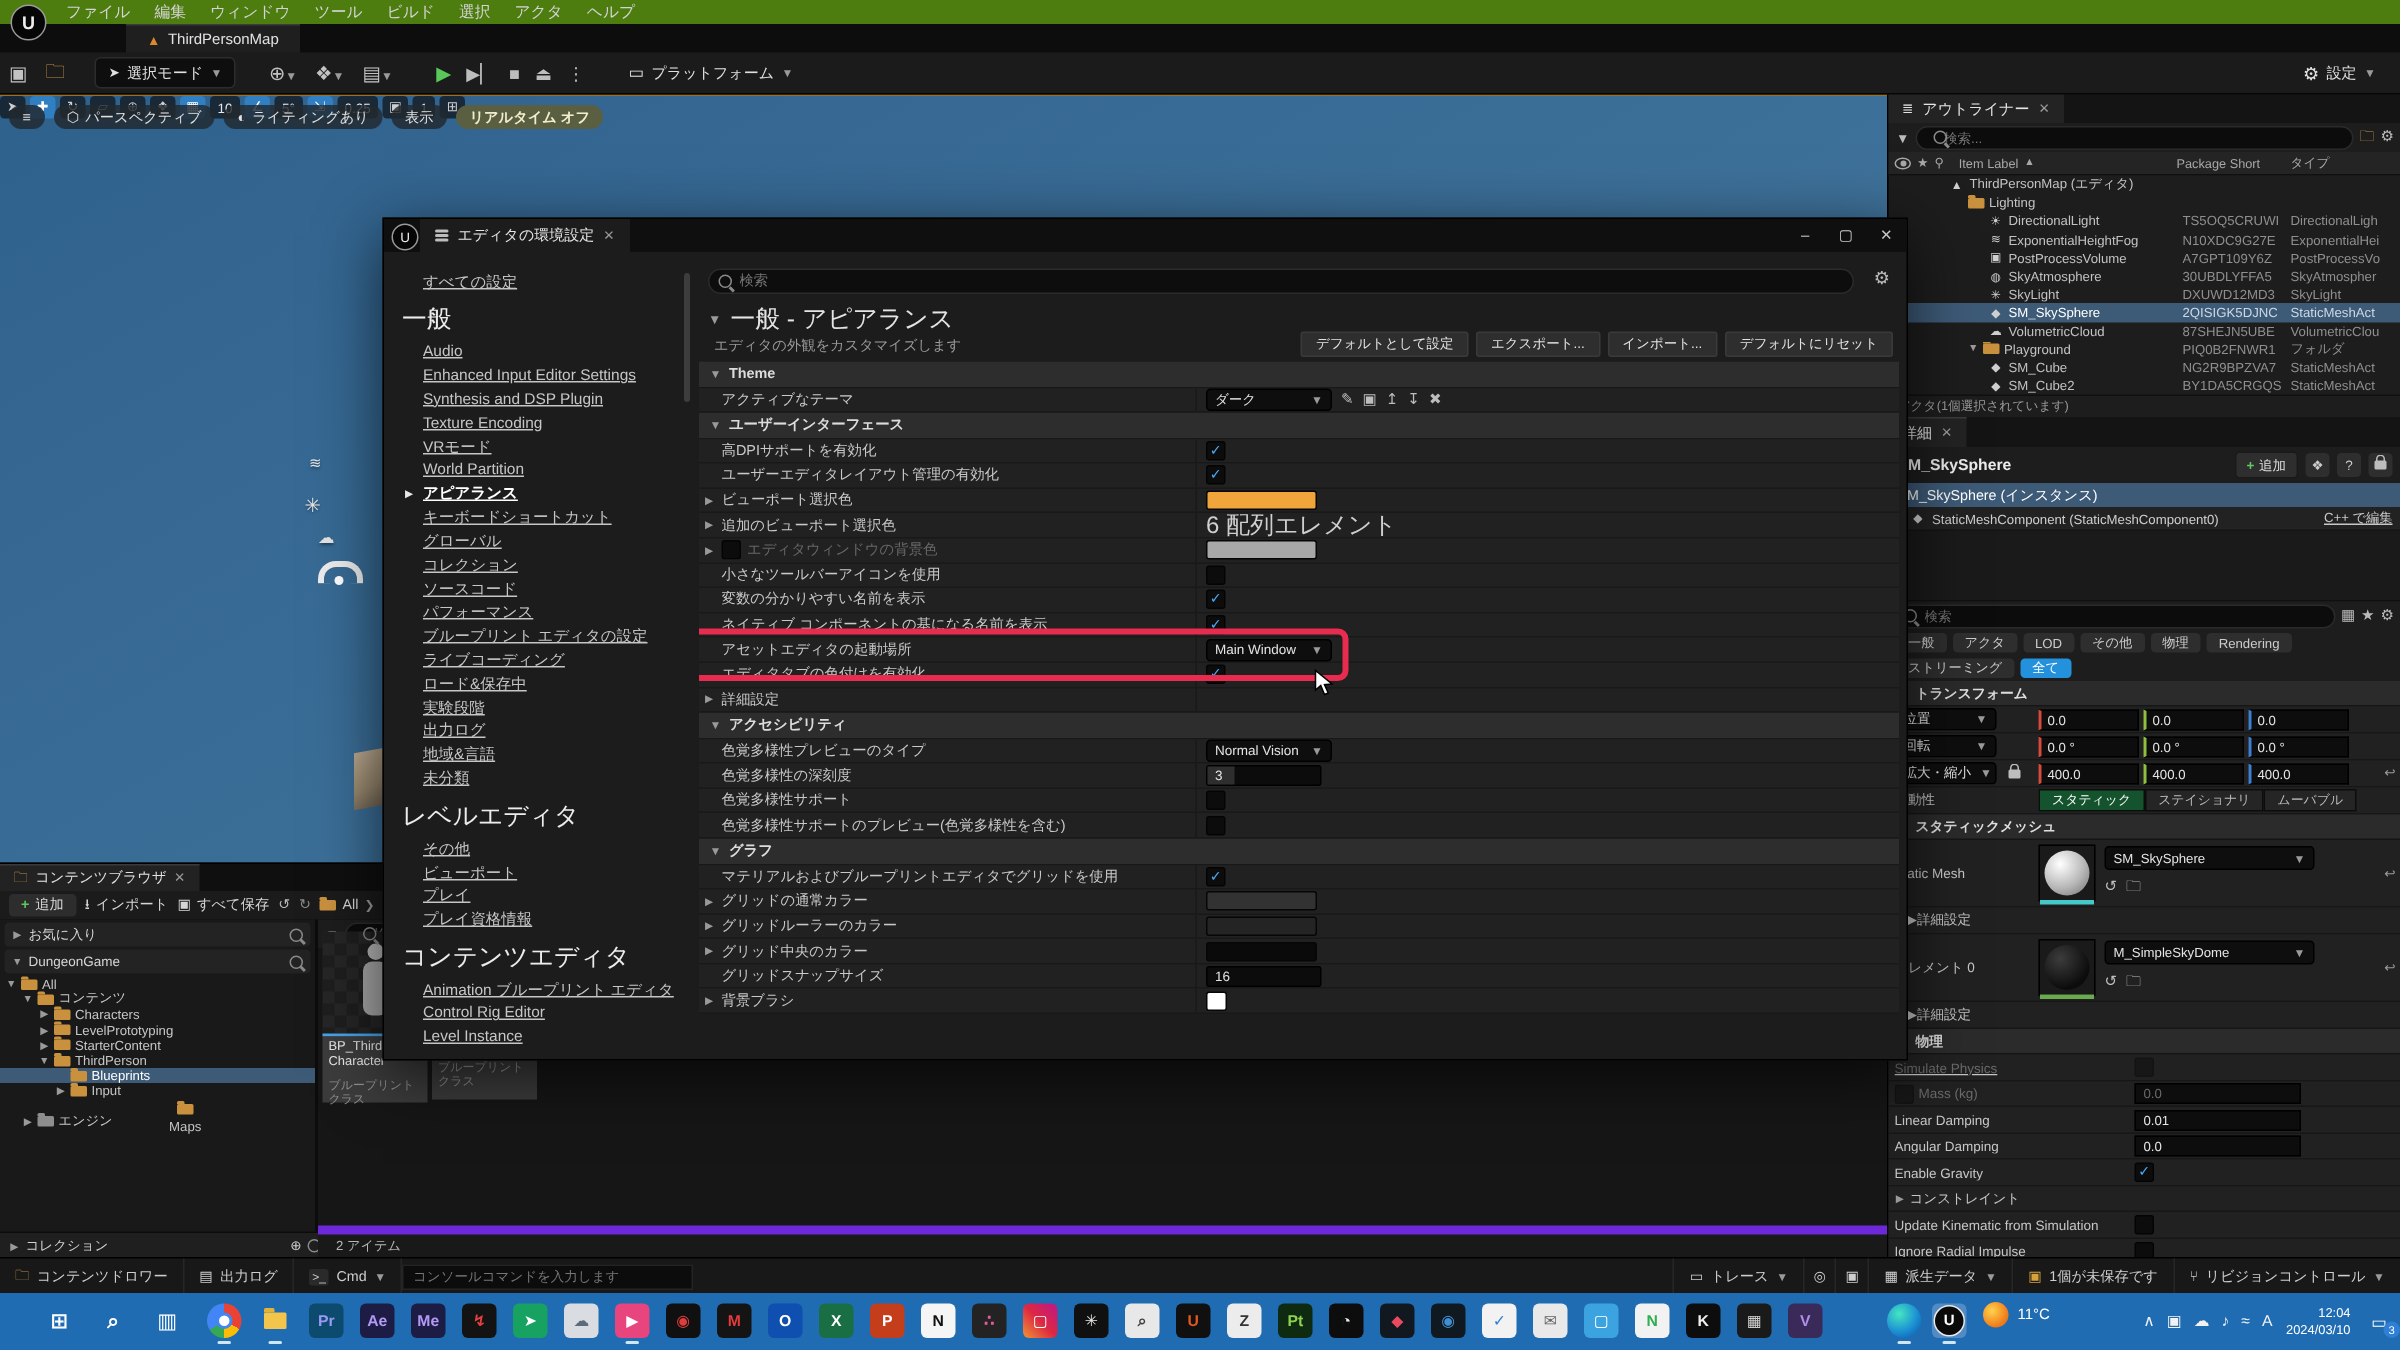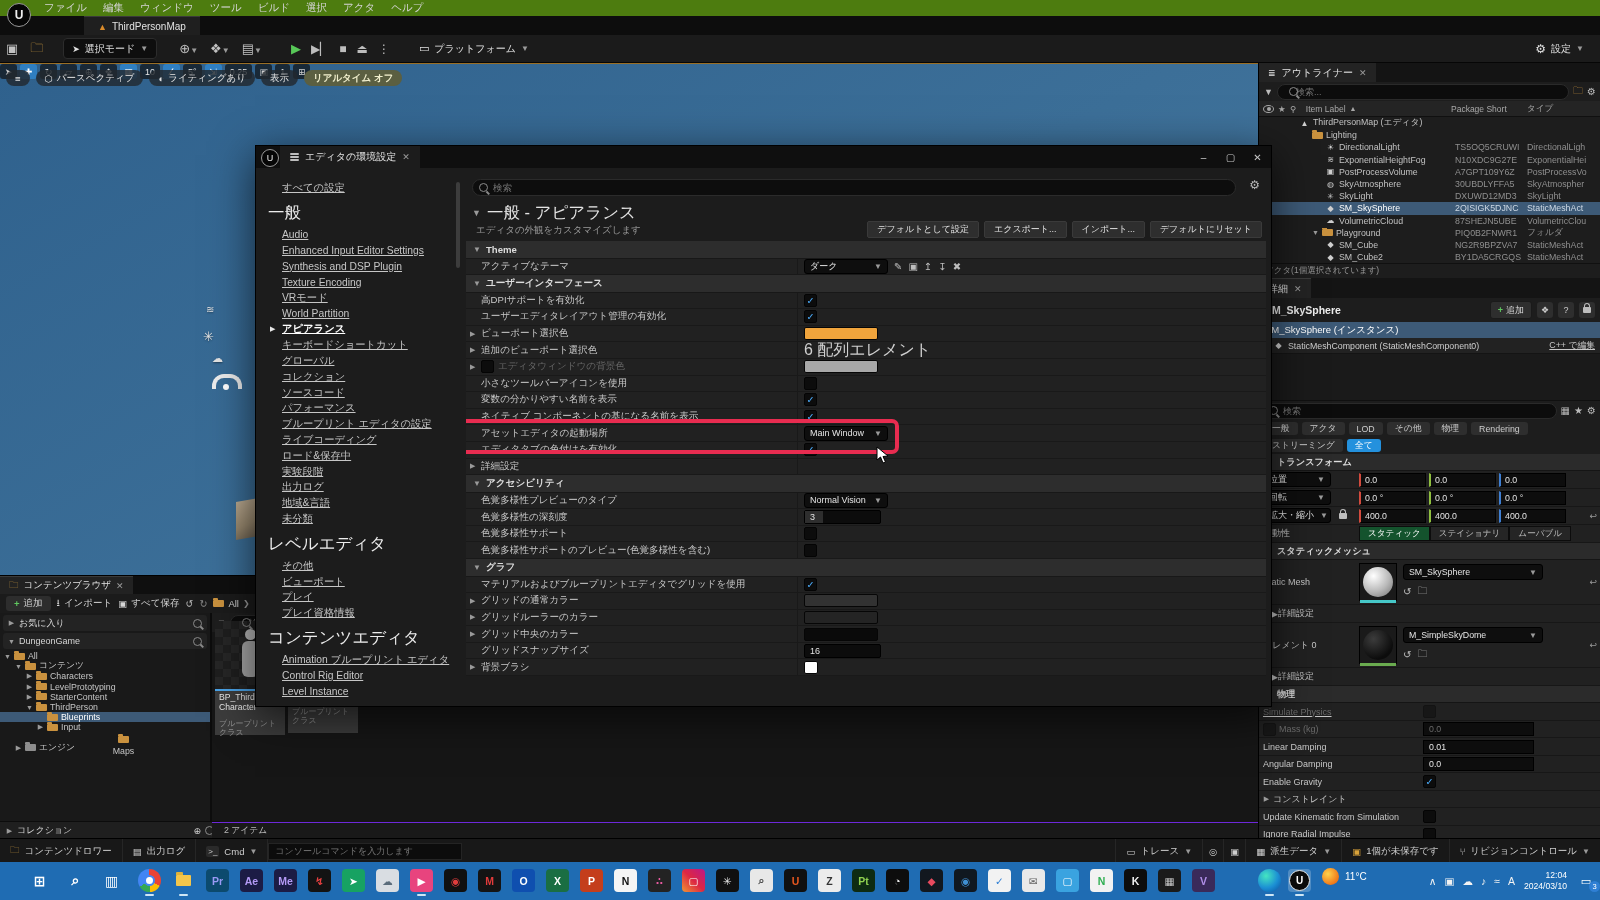--- a/index.html
+++ b/index.html
@@ -100,21 +100,21 @@
   #cbtools{height:19px;display:flex;align-items:center;gap:6px;padding:0 6px;background:#1b1b1b;border-bottom:1px solid #0b0b0b;font-size:9.5px;color:#d6d6d6}
   .cbtool{display:flex;align-items:center;gap:4px}
   #cbleft{position:absolute;left:0;top:37px;width:210px;bottom:0;background:#191919;border-right:2px solid #0c0c0c}
   .boxrow{height:16px;background:#232323;border-radius:3px;margin:2px 3px;display:flex;align-items:center;gap:4px;padding:0 5px;font-size:9px;color:#d6d6d6}
   .t-row{display:flex;align-items:center;height:10.2px;font-size:8.8px;color:#c6c6c6;gap:3px;white-space:nowrap}
   .t-row.sel{background:#3d5a77;color:#fff}
   .arr{font-size:7px;color:#9a9a9a;width:7px;text-align:center;flex:0 0 auto}
   #collec{position:absolute;left:0;bottom:0;width:208px;height:17px;background:#1f1f1f;border-top:1px solid #0c0c0c;
     display:flex;align-items:center;gap:4px;padding:0 6px;font-size:9px;color:#d0d0d0}
   #cbright{position:absolute;left:212px;top:37px;right:0;bottom:16px}
-  #cbfoot{position:absolute;left:212px;bottom:0;right:0;height:16px;background:#191919;border-top:1px solid #6d28d9;
+  #cbfoot{position:absolute;left:212px;bottom:0;right:0;height:16px;background:#191919;border-top:6px solid #6d28d9;
     display:flex;align-items:center;font-size:8.8px;color:#b8b8b8;padding-left:12px}
   .asset{position:absolute;width:70px}
   .asset .ath{width:70px;height:68px;background:
     repeating-conic-gradient(#262626 0 25%,#1e1e1e 0 50%) 0 0/16px 16px}
   .asset .alab{background:#3c3c3c;padding:2px 4px;height:40px;font-size:8.6px;color:#e8e8e8;line-height:1.15}
   .asset .atype{color:#909090;font-size:8px;margin-top:6px}
   .mann{position:relative;width:100%;height:100%}
   .mann::before{content:"";position:absolute;left:30px;top:8px;width:11px;height:11px;border-radius:50%;background:#b8b8b8}
   .mann::after{content:"";position:absolute;left:27px;top:20px;width:17px;height:36px;border-radius:6px;background:#a8a8a8}
   

